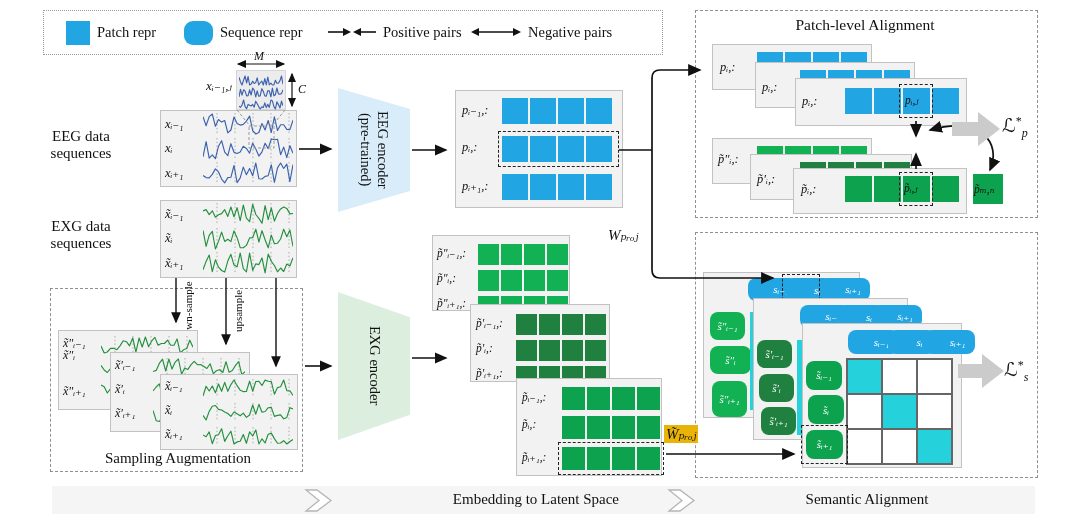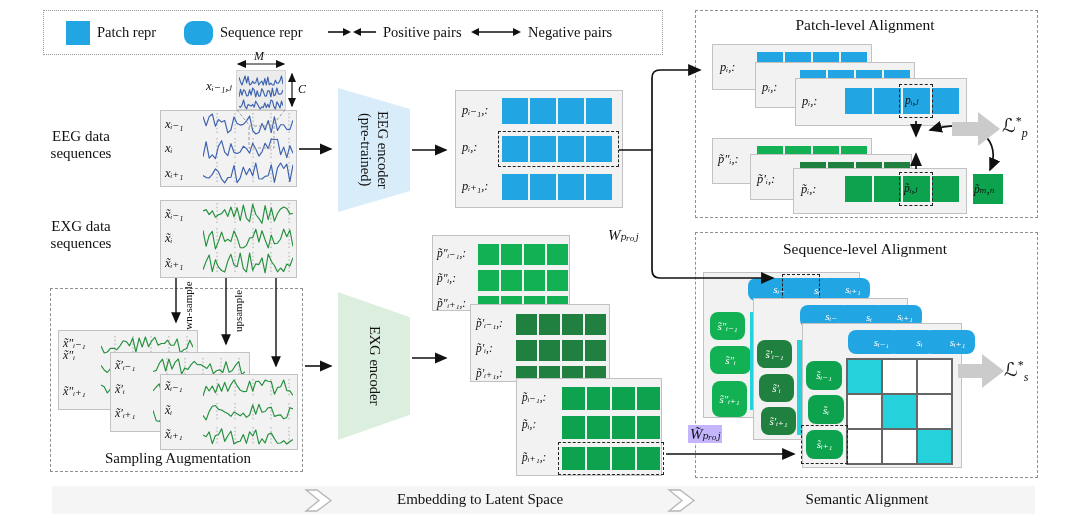--- a/index.html
+++ b/index.html
@@ -324,21 +324,21 @@
   </div>
   <div class="sqrow" style="left:562px;top:447px;z-index:7;">
     <span class="sq gm" style="width:23px;height:23px;"></span>
       <span class="sq gm" style="width:23px;height:23px;"></span>
       <span class="sq gm" style="width:23px;height:23px;"></span>
       <span class="sq gm" style="width:23px;height:23px;"></span>
   </div>
   <div class="dash" style="left:558px;top:442px;width:106px;height:33px;z-index:8;"></div>
 
   <span class="lbl" style="left:608px;top:226px;font-size:15px;z-index:41;">Wₚᵣₒⱼ</span>
-  <span class="lbl" style="left:688px;top:425px;font-size:15px;z-index:41;background:#c4b5fd;padding:0 2px;font-style:italic;">W̃ₚᵣₒⱼ</span>
+  <span class="lbl" style="left:664px;top:425px;font-size:15px;z-index:41;background:#eab308;padding:0 2px;font-style:italic;">W̃ₚᵣₒⱼ</span>
 
   <div class="panel" style="left:695px;top:10px;width:343px;height:208px;"></div>
   <div class="abs t" style="left:745px;top:16px;width:240px;text-align:center;font-size:15.5px;z-index:2;">Patch-level Alignment</div>
 
   <div class="card" style="left:712px;top:44px;width:160px;height:46px;z-index:5;"></div>
   <span class="lbl" style="left:720px;top:60px;z-index:5;">pᵢ,:</span>
   <div class="sqrow" style="left:757px;top:52px;z-index:5;">
     <span class="sq b" style="width:26px;height:24px;"></span>
       <span class="sq b" style="width:26px;height:24px;"></span>
       <span class="sq b" style="width:26px;height:24px;"></span>
@@ -391,21 +391,20 @@
   <span class="lbl" style="left:904px;top:181px;font-size:11.5px;z-index:9;">p̃ᵢ,ⱼ</span>
 
   <span class="abs sq gm" style="left:973px;top:174px;width:30px;height:30px;z-index:7;"></span>
   <span class="lbl" style="left:974px;top:182px;font-size:11.5px;z-index:9;">p̃ₘ,ₙ</span>
 
   <div class="losslab" style="left:1002px;top:114px;z-index:9;">
     <span>ℒ</span><sup>*</sup><sub>p</sub>
   </div>
 
   <div class="panel" style="left:695px;top:232px;width:343px;height:246px;"></div>
-  <div class="abs t" style="left:745px;top:240px;width:240px;text-align:center;font-size:15.5px;z-index:2;">Sequence-level Alignment</div>
 
   <div class="card" style="left:703px;top:272px;width:157px;height:146px;z-index:5;"></div>
   <div class="pill b" style="left:748px;top:278px;width:34px;height:23px;z-index:5;">sᵢ₋₁</div>
   <div class="pill b" style="left:786px;top:278px;width:30px;height:23px;z-index:5;">sᵢ</div>
   <div class="pill b" style="left:820px;top:278px;width:34px;height:23px;z-index:5;">sᵢ₊₁</div>
   <div class="dash" style="left:782px;top:274px;width:38px;height:31px;z-index:6;"></div>
   <div class="pill gb" style="left:710px;top:312px;width:35px;height:28px;z-index:5;">s̃″ᵢ₋₁</div>
   <div class="pill gb" style="left:710px;top:346px;width:41px;height:28px;z-index:5;">s̃″ᵢ</div>
   <div class="pill gb" style="left:712px;top:381px;width:35px;height:36px;z-index:5;text-align:right;">s̃″ᵢ₊₁</div>
   <span class="abs" style="left:750px;top:312px;width:8px;height:98px;background:var(--cyan);z-index:5;"></span>
@@ -441,21 +440,21 @@
   </div>
 
   <div class="losslab" style="left:1004px;top:358px;z-index:9;">
     <span>ℒ</span><sup>*</sup><sub>s</sub>
   </div>
 
   <div class="abs" style="left:52px;top:486px;width:983px;height:28px;background:#f5f5f5;"></div>
   <svg class="abs" style="left:303px;top:488px;" width="32" height="25" viewBox="0 0 32 25">
     <polygon points="3,2 14,2 28,12.5 14,23 3,23 16,12.5" fill="#fff" stroke="#b5b5b5" stroke-width="1.3"></polygon>
   </svg>
-  <div class="abs t" style="left:397px;top:491px;width:222px;text-align:left;font-size:15px;">Embedding to Latent Space</div>
+  <div class="abs t" style="left:397px;top:491px;width:222px;text-align:right;font-size:15px;">Embedding to Latent Space</div>
   <svg class="abs" style="left:666px;top:488px;" width="32" height="25" viewBox="0 0 32 25">
     <polygon points="3,2 14,2 28,12.5 14,23 3,23 16,12.5" fill="#fff" stroke="#b5b5b5" stroke-width="1.3"></polygon>
   </svg>
   <div class="abs t" style="left:777px;top:491px;width:180px;text-align:center;font-size:15px;">Semantic Alignment</div>
 
   <svg class="ov" width="1080" height="528" viewBox="0 0 1080 528">
     <defs>
       <marker id="ah" markerWidth="9" markerHeight="8" refX="7" refY="3.5" orient="auto-start-reverse">
         <path d="M0,0 L8,3.5 L0,7 z" fill="#111"></path>
       </marker>

